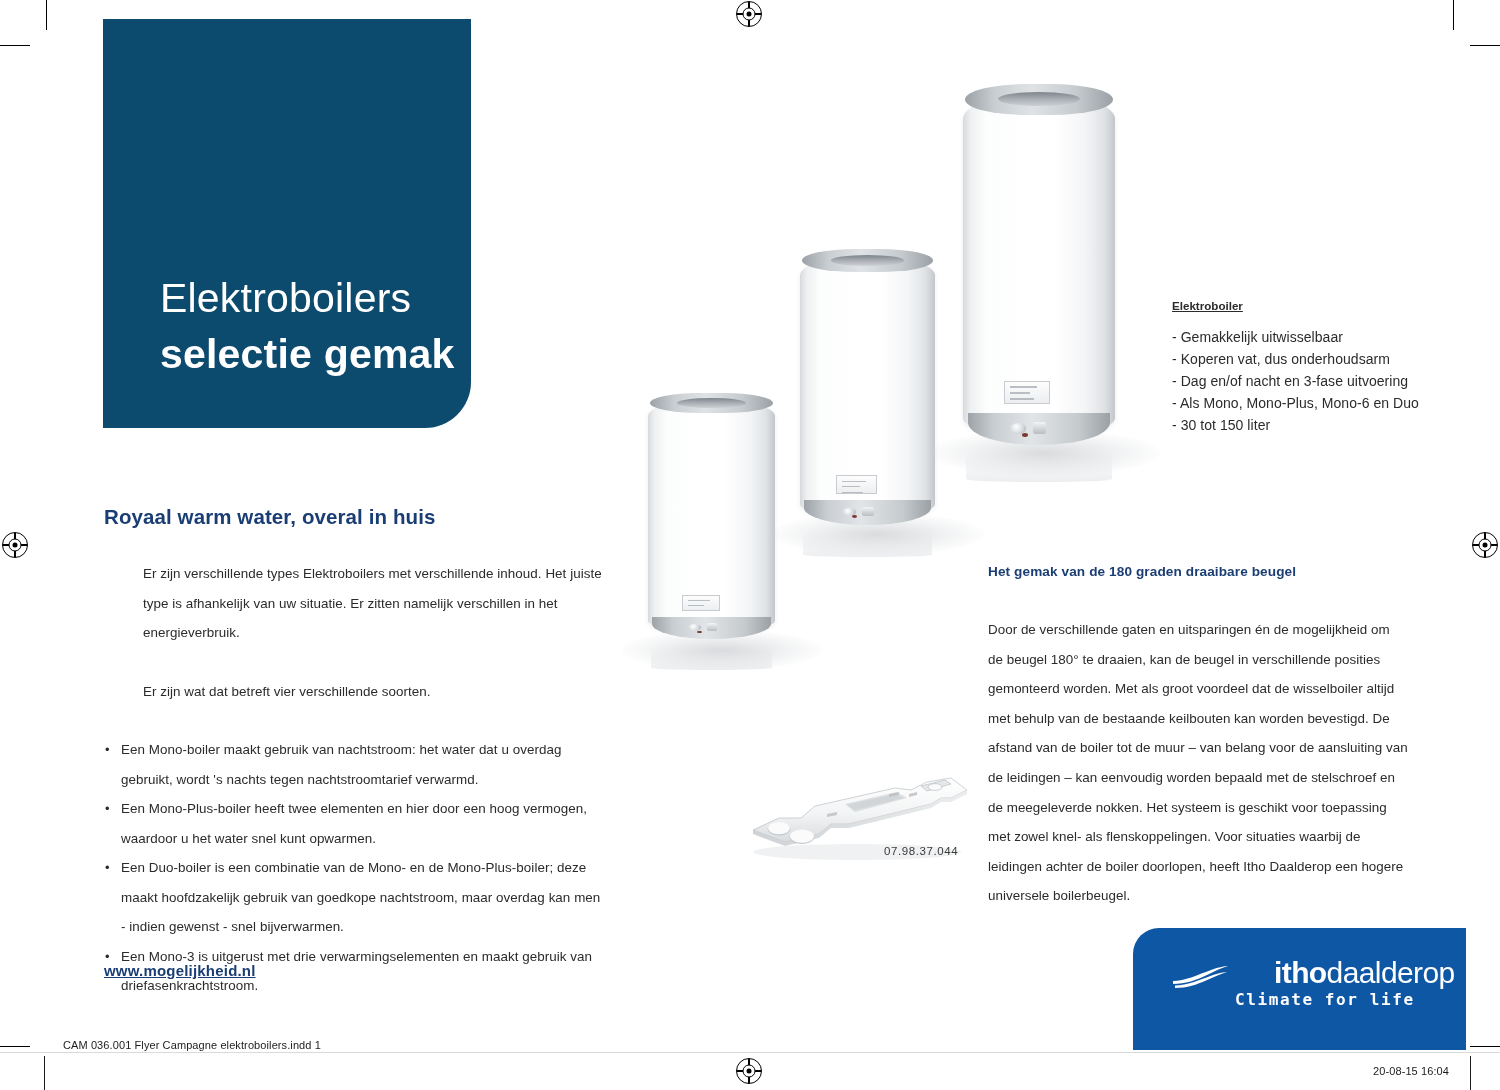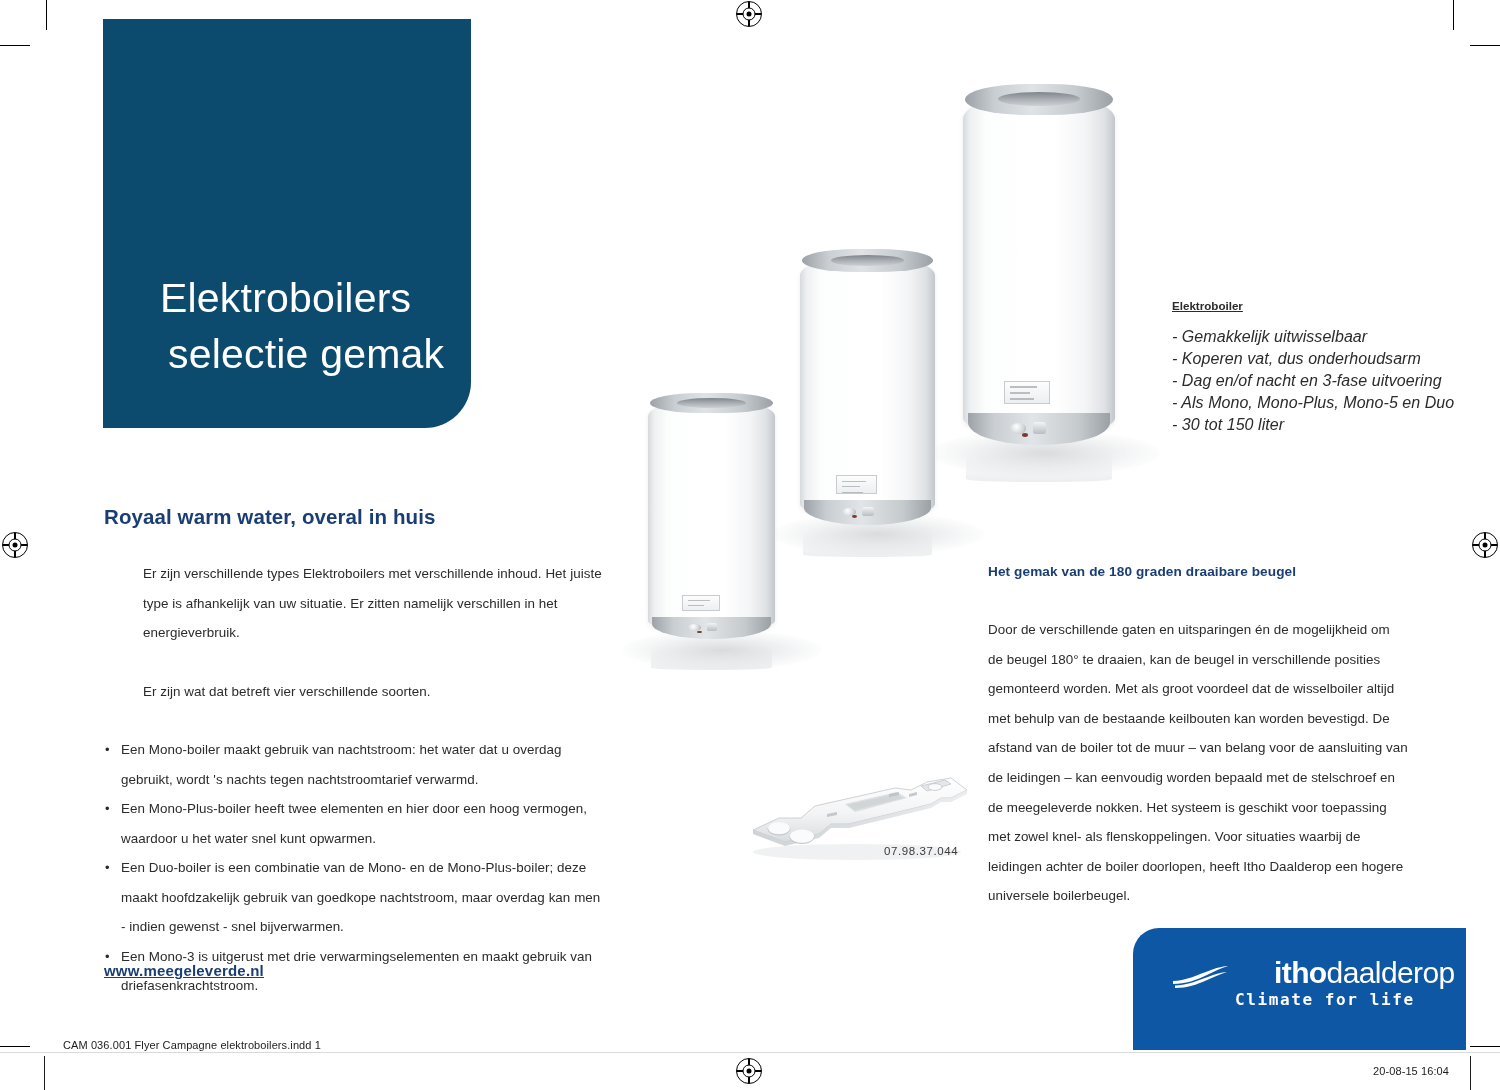--- a/index.html
+++ b/index.html
@@ -39,21 +39,21 @@
     position: absolute; left: 103px; top: 19px;
     width: 368px; height: 409px;
     background: #0c4a6e;
     border-bottom-right-radius: 46px;
   }
   .hero-title {
     position: absolute; left: 57px; top: 251px;
     color: #ffffff; font-size: 41px; line-height: 56px;
     font-weight: 300; letter-spacing: .2px; white-space: nowrap;
   }
-  .hero-title .b { display: block; font-weight: 400; margin-left: 8px; }
+  .hero-title .b { display: block; font-weight: 700; }
 
   
   .left-col { position: absolute; left: 104px; top: 505px; width: 500px; }
   .h-blue {
     color: #1a3e74; font-weight: 700; font-size: 20.5px;
     letter-spacing: .1px; margin-bottom: 30px;
   }
   .body-txt {
     color: #2b2b2b; font-size: 13.4px; line-height: 29.5px; letter-spacing: .05px;
   }
@@ -70,22 +70,22 @@
   .weburl {
     position: absolute; left: 104px; top: 962px;
     color: #1a3e74; font-weight: 700; font-size: 15px; letter-spacing: .2px;
   }
 
   
   .feature-box { position: absolute; left: 1172px; top: 299px; width: 260px; }
   .feature-title { font-weight: 700; font-size: 11.6px; color: #2b2b2b; margin-bottom: 14px; text-decoration: underline; }
   .feature-box ul { list-style: none; }
   .feature-box li {
-    font-size: 16px; color: #2b2b2b; line-height: 22px;
-    white-space: nowrap; letter-spacing: .05px; font-style: italic;
+    font-size: 14px; color: #2b2b2b; line-height: 22px;
+    white-space: nowrap; letter-spacing: .05px;
   }
   .right-col { position: absolute; left: 988px; top: 564px; width: 420px; }
   .h-blue-sm {
     color: #1a3e74; font-weight: 700; font-size: 13.6px;
     letter-spacing: .1px; margin-bottom: 36px;
   }
   .right-col p { color: #2b2b2b; font-size: 13.4px; line-height: 29.6px; letter-spacing: .03px; }
 
   
   .boiler { position: absolute; }
@@ -281,39 +281,39 @@
     </div>
   </div>
   <div class="b-refl" style="left:651px; top:636px; width:121px; height:34px;"></div>
 
   <div class="feature-box">
     <div class="feature-title">Elektroboiler</div>
     <ul>
       <li>- Gemakkelijk uitwisselbaar</li>
       <li>- Koperen vat, dus onderhoudsarm</li>
       <li>- Dag en/of nacht en 3-fase uitvoering</li>
-      <li>- Als Mono, Mono-Plus, Mono-5 en Duo</li>
+      <li>- Als Mono, Mono-Plus, Mono-6 en Duo</li>
       <li>- 30 tot 150 liter</li>
     </ul>
   </div>
 
   <div class="left-col">
     <div class="h-blue">Royaal warm water, overal in huis</div>
     <div class="body-txt">
       <p>Er zijn verschillende types Elektroboilers met verschillende inhoud. Het juiste type is afhankelijk van uw situatie. Er zitten namelijk verschillen in het energieverbruik.</p>
       <p>Er zijn wat dat betreft vier verschillende soorten.</p>
     </div>
     <ul class="bullets">
       <li>Een Mono-boiler maakt gebruik van nachtstroom: het water dat u overdag gebruikt, wordt 's nachts tegen nachtstroomtarief verwarmd.</li>
       <li>Een Mono-Plus-boiler heeft twee elementen en hier door een hoog vermogen, waardoor u het water snel kunt opwarmen.</li>
       <li>Een Duo-boiler is een combinatie van de Mono- en de Mono-Plus-boiler; deze maakt hoofdzakelijk gebruik van goedkope nachtstroom, maar overdag kan men - indien gewenst - snel bijverwarmen.</li>
       <li>Een Mono-3 is uitgerust met drie verwarmingselementen en maakt gebruik van driefasenkrachtstroom.</li>
     </ul>
   </div>
-  <a class="weburl" href="#">www.meegeleverde.nl</a>
+  <a class="weburl" href="#">www.mogelijkheid.nl</a>
 
   <div class="right-col">
     <div class="h-blue-sm">Het gemak van de 180 graden draaibare beugel</div>
     <p>Door de verschillende gaten en uitsparingen én de mogelijkheid om de beugel 180° te draaien, kan de beugel in verschillende posities gemonteerd worden. Met als groot voordeel dat de wisselboiler altijd met behulp van de bestaande keilbouten kan worden bevestigd. De afstand van de boiler tot de muur – van belang voor de aansluiting van de leidingen – kan eenvoudig worden bepaald met de stelschroef en de meegeleverde nokken. Het systeem is geschikt voor toepassing met zowel knel- als flenskoppelingen. Voor situaties waarbij de leidingen achter de boiler doorlopen, heeft Itho Daalderop een hogere universele boilerbeugel.</p>
   </div>
 
   <div class="bracket">
     <svg viewBox="0 0 230 92" xmlns="http://www.w3.org/2000/svg">
       <defs>
         <linearGradient id="brG" x1="0" y1="0" x2="0" y2="1">

